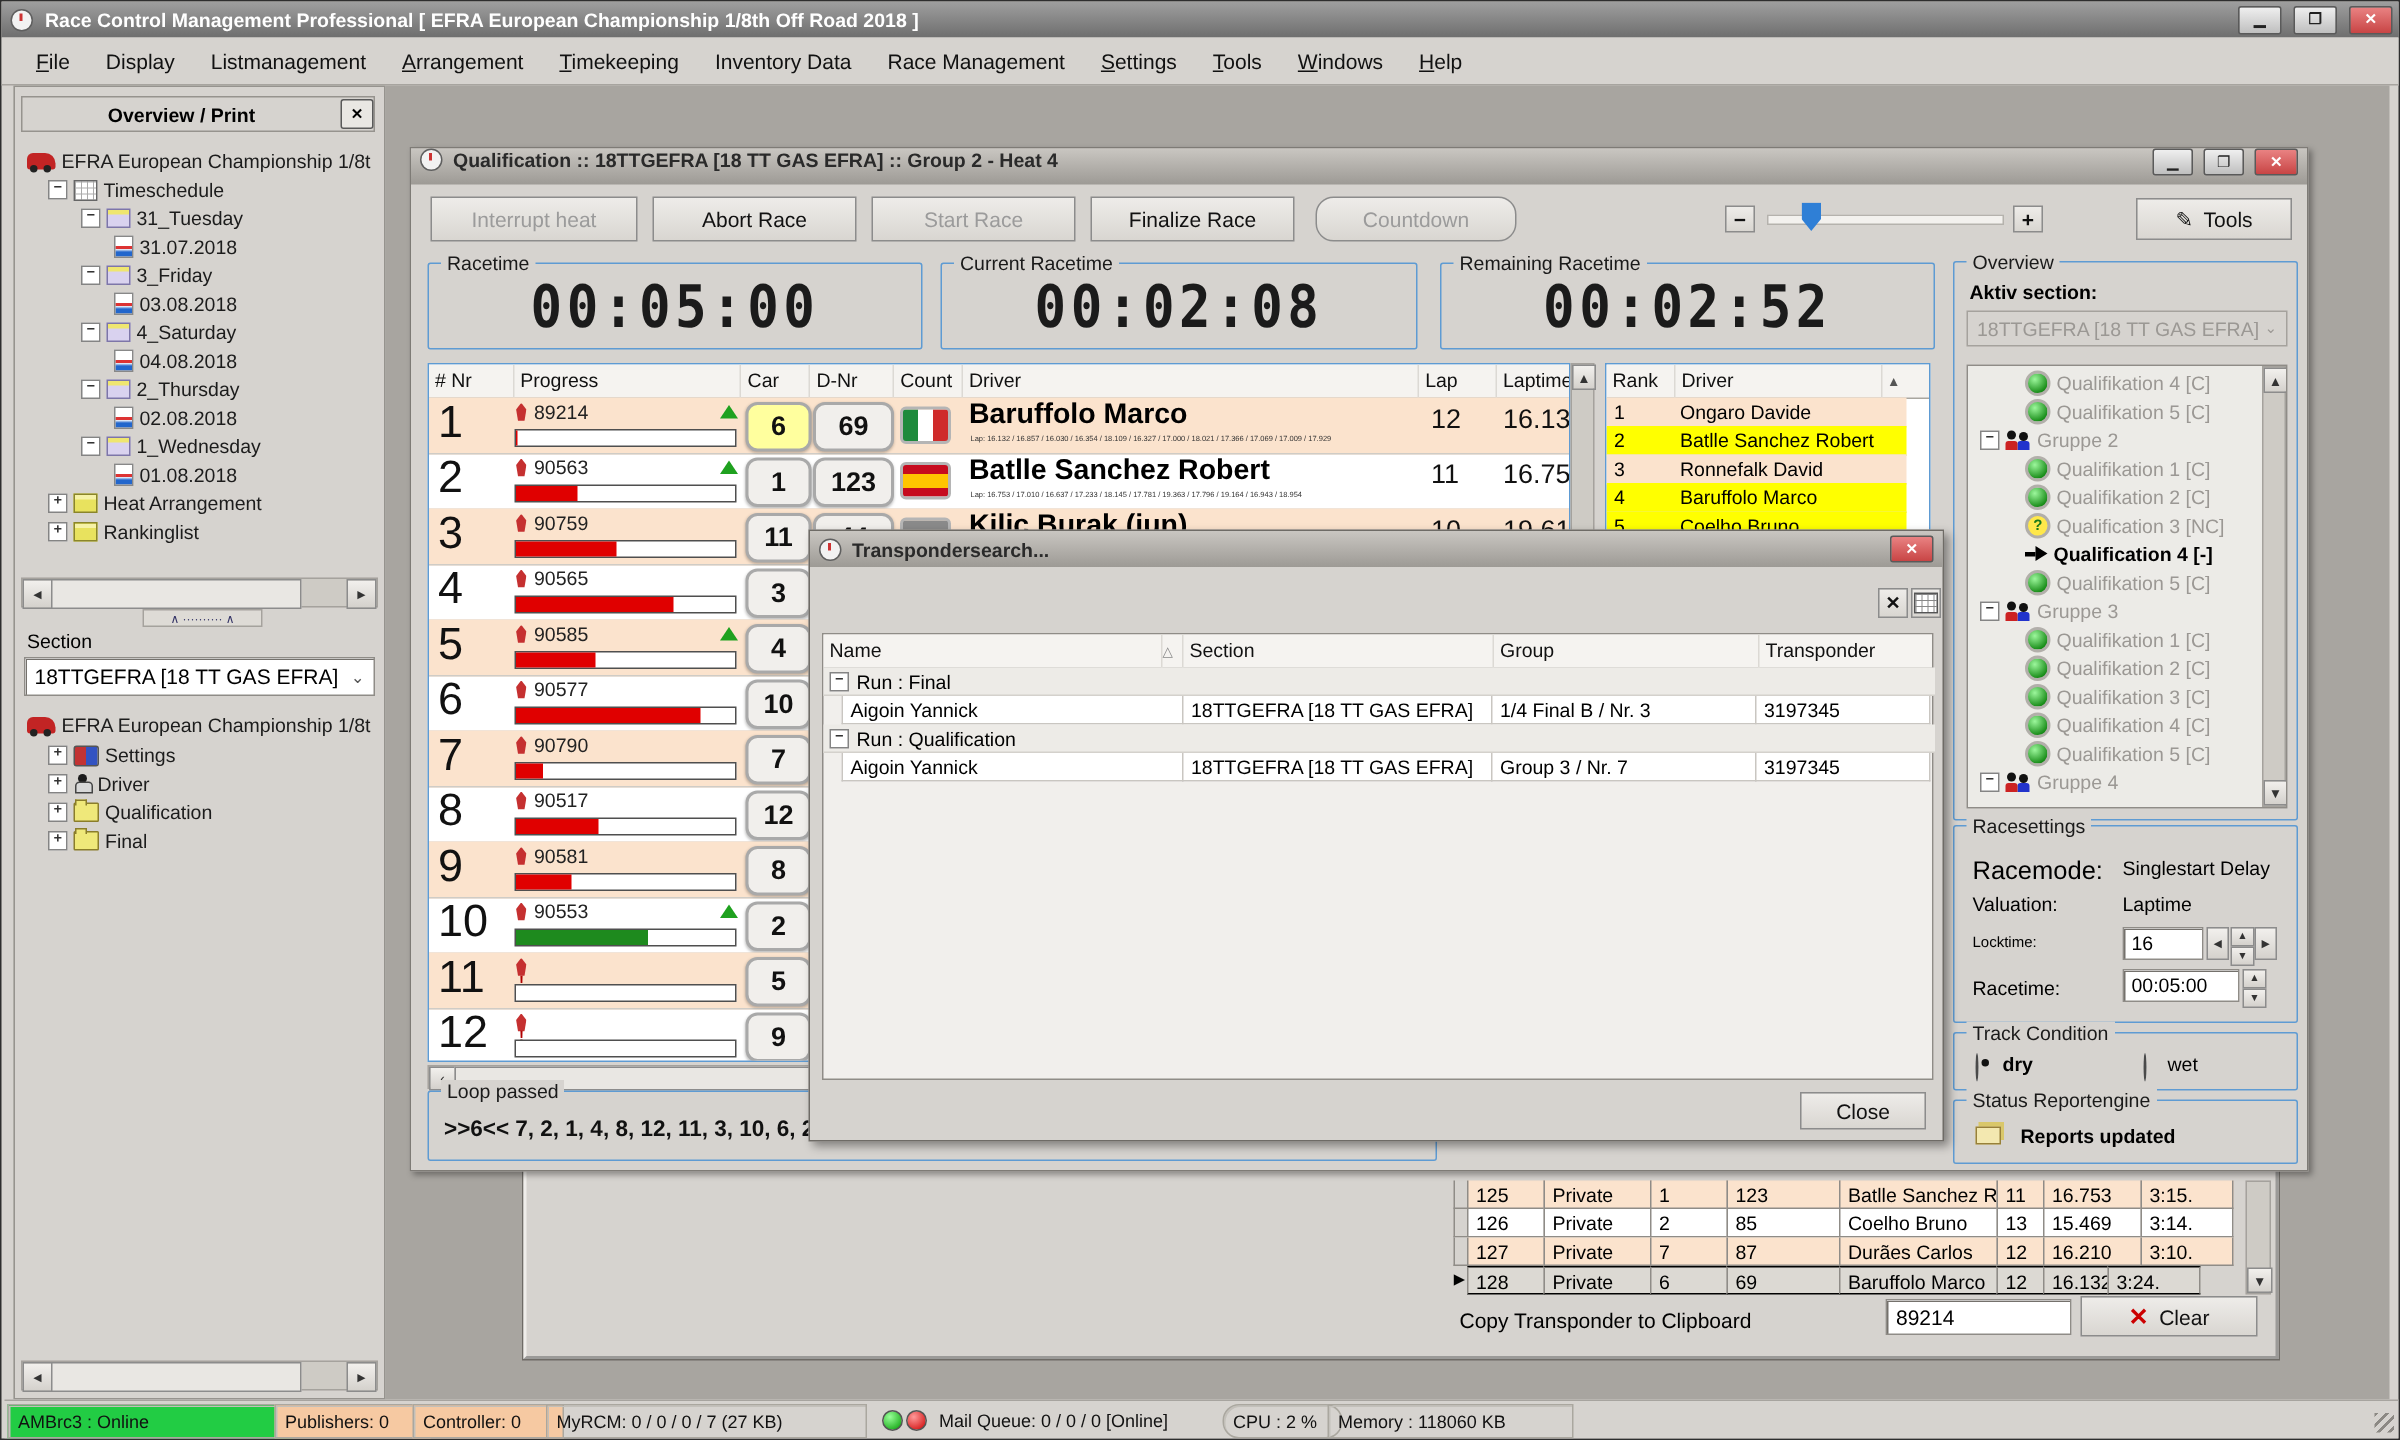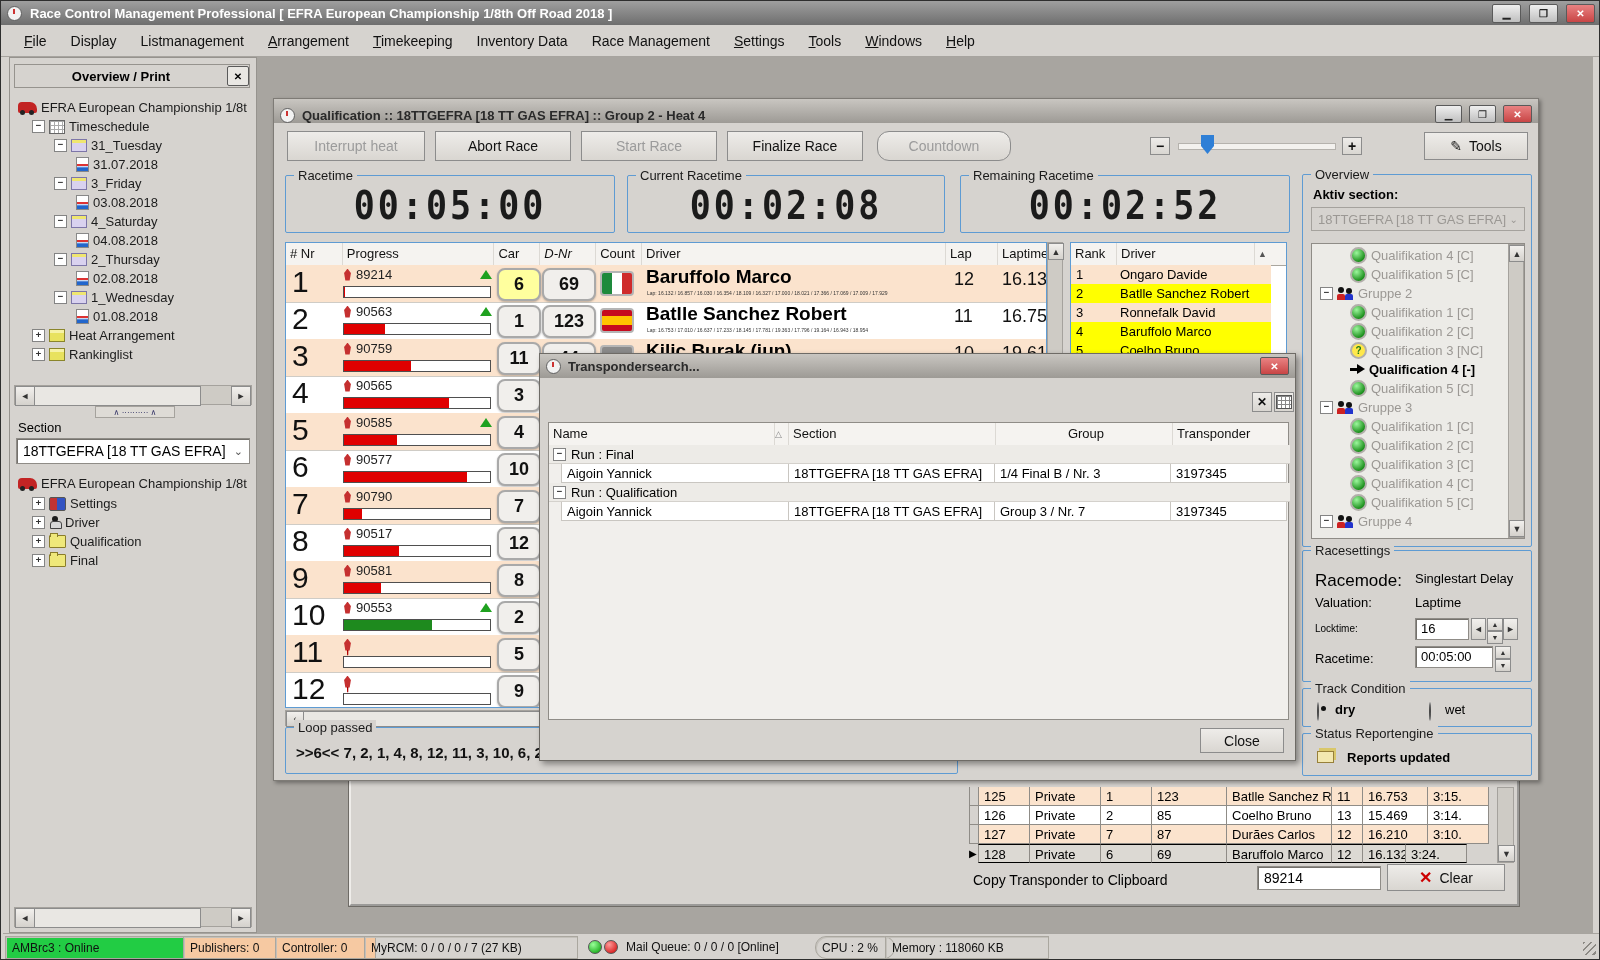--- a/index.html
+++ b/index.html
@@ -301,21 +301,21 @@
 
     <div class="abs" style="left:622px;top:99px;font-size:14px;">Copy Transponder to Clipboard</div>
     <div class="abs sunken" style="left:906px;top:93px;width:124px;height:24px;font-size:14px;line-height:22px;padding-left:6px;"><span>89214</span></div>
     <div class="abs btn" style="left:1036px;top:91px;width:118px;height:27px;gap:7px;">
       <span style="color:#c00;font-weight:bold;font-size:16px;">✕</span>
       <span>Clear</span>
     </div>
   </div>
 
   <div class="abs" style="left:272px;top:97px;width:1266px;height:683px;background:#d6d3cf;border:1px solid #7e7b76;box-shadow:2px 2px 4px rgba(0,0,0,.35);z-index:10;">
-    <div class="abs" style="left:0;top:0;width:1264px;height:24px;background:linear-gradient(#c9c6c1,#9d9a95);display:flex;align-items:flex-end;gap:7px;padding:0 6px;box-sizing:border-box;">
+    <div class="abs" style="left:0;top:0;width:1264px;height:24px;background:linear-gradient(#c9c6c1,#9d9a95);display:flex;align-items:flex-start;gap:7px;padding:0 6px;box-sizing:border-box;">
       <span class="i-clock"></span>
       <span style="font-weight:bold;font-size:13px;color:#2a2a2a;">Qualification :: 18TTGEFRA  [18 TT GAS EFRA] :: Group 2 - Heat 4</span>
       <span style="flex:1"></span>
       <span class="winbtn" style="width:25px;height:16px;">▁</span>
       <span class="winbtn" style="width:25px;height:16px;">❐</span>
       <span class="winbtn red" style="width:27px;height:16px;">✕</span>
     </div>
 
     <div class="abs btn disabled" style="left:13px;top:32px;width:138px;height:30px;">
         <span>Interrupt heat</span>
@@ -353,21 +353,21 @@
     <div class="abs gbox" style="left:686px;top:76px;width:330px;height:58px;">
       <span class="legend">Remaining Racetime</span>
       <div class="digital" style="text-align:center;margin-top:10px;">00:02:52</div>
     </div>
 
     <div class="abs dtable" style="left:11px;top:143px;width:762px;height:466px;">
       <div class="thead">
         <span style="width:57px;"># Nr</span>
         <span style="width:152px;">Progress</span>
         <span style="width:46px;">Car</span>
-        <span style="width:56px;font-style:italic;">D-Nr</span>
+        <span style="width:56px;">D-Nr</span>
         <span style="width:46px;">Count</span>
         <span style="width:305px;">Driver</span>
         <span style="width:52px;">Lap</span>
         <span style="width:48px;border-right:none;">Laptime</span>
       </div>
 
       <div class="drow peach" style="top:22px;">
         <span class="pos">1</span>
         <span class="tline">
             <span class="i-tp"></span>
@@ -702,21 +702,21 @@
     <span class="abs btn" style="left:712px;top:38px;width:20px;height:20px;font-weight:bold;font-size:12px;">✕</span>
     <span class="abs btn" style="left:734px;top:38px;width:20px;height:20px;">
         <span class="i-grid"></span>
       </span>
 
     <div class="abs" style="left:8px;top:68px;width:741px;height:298px;background:#f1efec;border:1px solid #8f8c87;">
       <div class="thead" style="width:739px;">
         <span style="width:226px;">Name</span>
         <span style="width:14px;color:#888;font-size:9px;padding-left:0;">△</span>
         <span style="width:207px;">Section</span>
-        <span style="width:177px;text-align:center;">Group</span>
+        <span style="width:177px;">Group</span>
         <span style="width:115px;border-right:none;">Transponder</span>
       </div>
       <div class="grow" style="top:22px;">
         <span class="expander">−</span>
         <span>Run : Final</span>
       </div>
       <div class="datarow" style="top:41px;">
         <span style="width:228px;margin-left:12px;">Aigoin Yannick</span>
         <span style="width:207px;">18TTGEFRA  [18 TT GAS EFRA]</span>
         <span style="width:177px;">1/4 Final B / Nr. 3</span>

